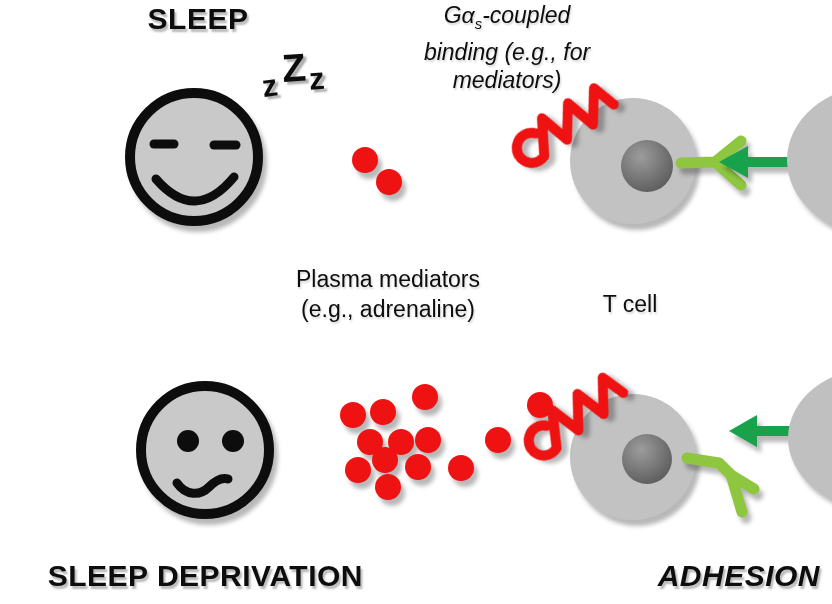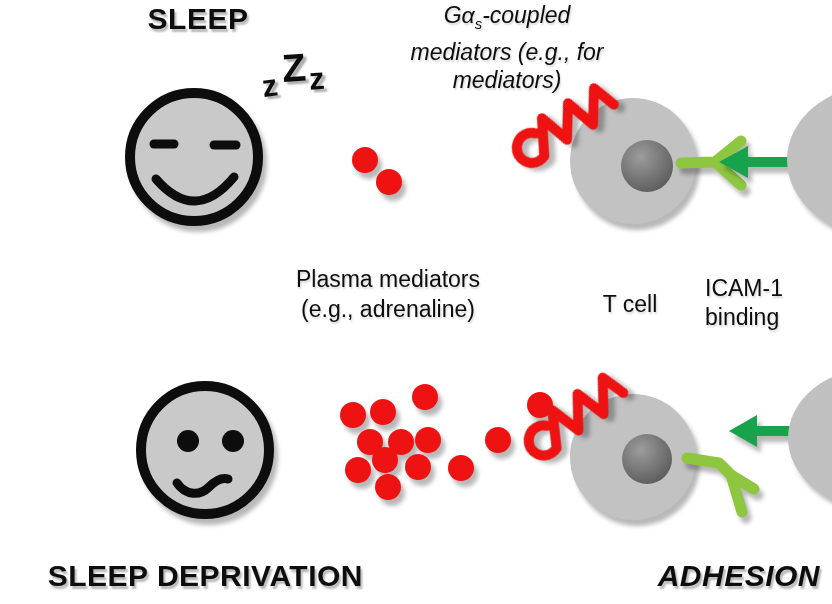--- a/index.html
+++ b/index.html
@@ -130,33 +130,29 @@
     </g>
   </svg>
 
   <div class="lbl title center" style="left:50px;top:2px;width:210px;">SLEEP</div>
 
 
   <div class="zzz"><span class="z1">z</span><span class="z2">Z</span><span class="z3">z</span></div>
 
   <div class="lbl body-lbl center" style="left:330px;top:1px;width:268px;line-height:28px;font-style:italic;">
     <div><span>Gα</span><sub>s</sub><span>-coupled</span></div>
-    <div>mediators (e.g., for</div>
+    <div>binding (e.g., for</div>
     <div>mediators)</div>
   </div>
 
   <div class="lbl body-lbl center" style="left:212px;top:264px;width:266px;line-height:30px;">
     <div>Plasma mediators</div>
     <div>(e.g., adrenaline)</div>
   </div>
 
   <div class="lbl body-lbl center" style="left:542px;top:290px;width:90px;">T cell</div>
 
-  <div class="lbl body-lbl" style="left:662px;top:274px;line-height:29px;">
-    <div>ICAM-1</div>
-    <div>binding</div>
-  </div>
 
   <div class="lbl title center" style="left:0px;top:559px;width:320px;text-align:right;">SLEEP DEPRIVATION</div>
 
   <div class="lbl title center" style="left:588px;top:559px;width:240px;font-style:italic;"><span>ADHESION</span>&nbsp;<span>↓</span></div>
 
 </div>
 
 </body></html>

